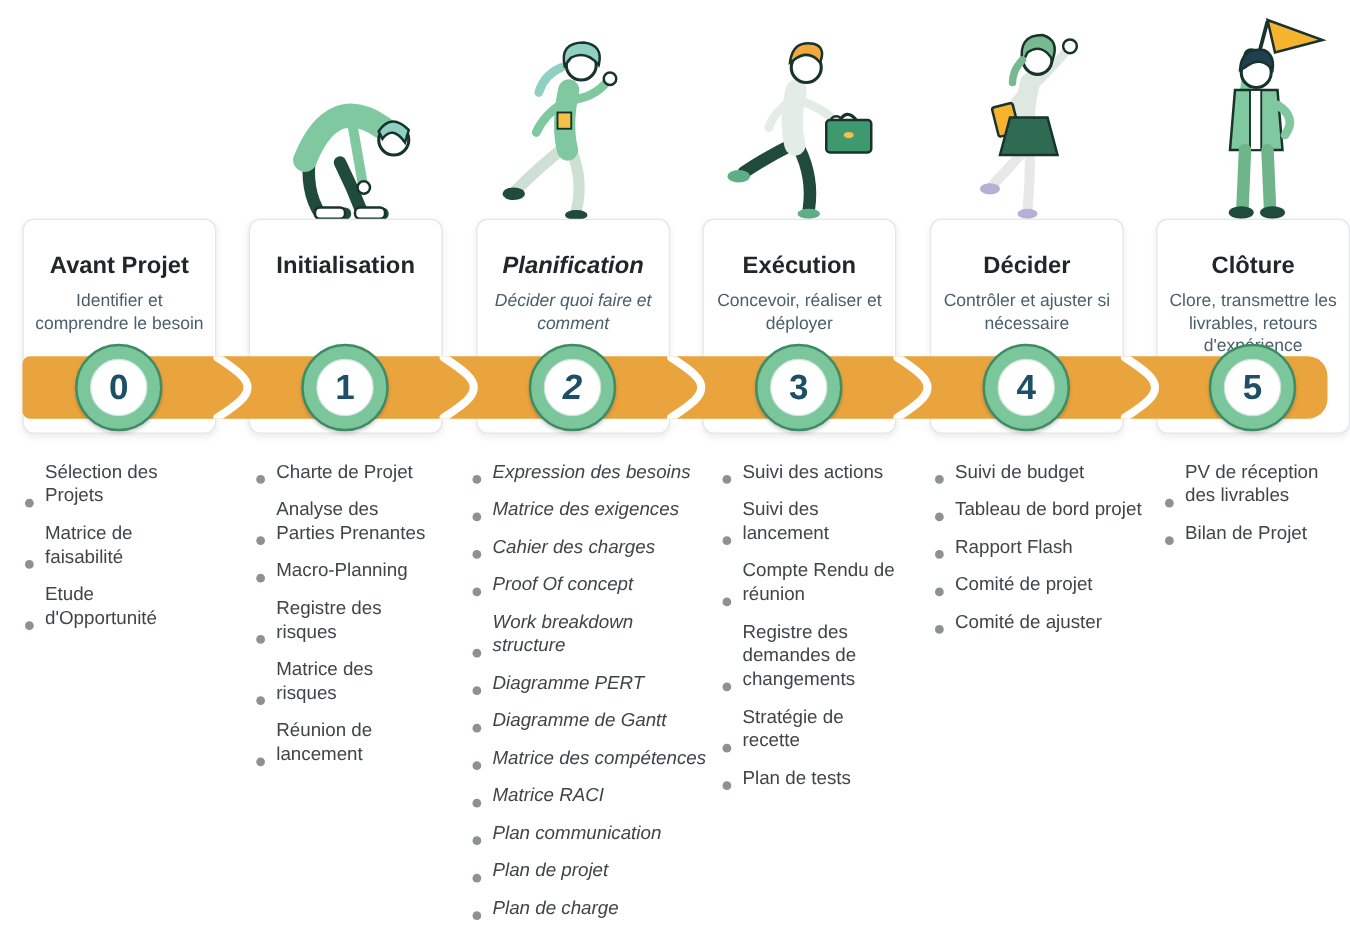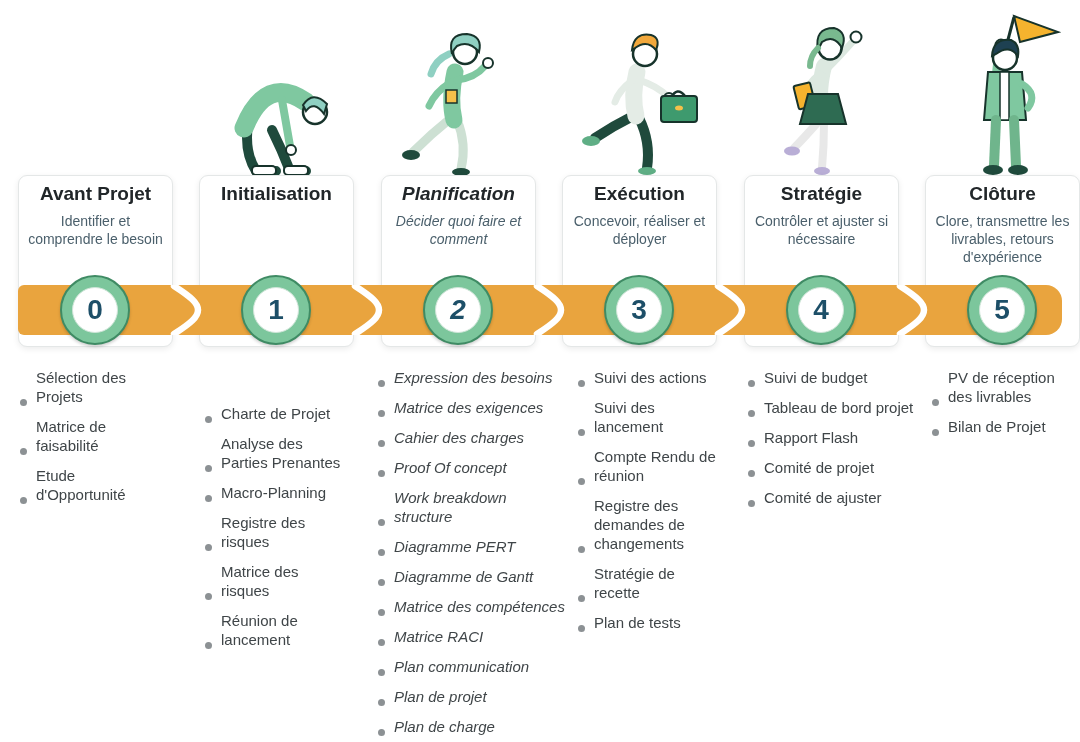--- a/index.html
+++ b/index.html
@@ -14,21 +14,21 @@
   .phase:nth-child(4){left:562px;}
   .phase:nth-child(5){left:744px;}
   .phase:nth-child(6){left:925px;text-decoration:underline;}
 
   .char{position:absolute;top:0;left:-12px;right:-12px;height:176px;
     display:flex;align-items:flex-end;justify-content:center;z-index:0;}
 
   .card{
     position:absolute;top:175px;left:0;width:155px;height:172px;box-sizing:border-box;
     background:var(--card-bg,#fff);border:1px solid #e4e7e7;border-radius:9px;
-    box-shadow:0 2px 6px rgba(0,0,0,.08);text-align:center;padding:7px 7px 0;z-index:1;
+    box-shadow:0 2px 6px rgba(0,0,0,.08);text-align:center;padding:26px 7px 0;z-index:1;
   }
   .card h3{margin:0;font-size:19px;line-height:22px;color:var(--title-dark,#212629);font-weight:bold;}
   .card p{margin:7px 0 0;font-size:14px;line-height:18px;color:var(--subtitle-teal,#4a5f6b);}
 
   .band{
     position:absolute;left:18px;top:285px;width:1044px;height:50px;
     background:var(--band-orange,#e9a43e);border-radius:6px 16px 16px 6px;z-index:2;
   }
   .chev{position:absolute;top:0;width:34px;height:50px;}
   .chev:nth-of-type(1){left:151px;}
@@ -44,21 +44,21 @@
     box-shadow:0 2px 3px rgba(0,0,0,.18);
   }
   .num-inner{
     width:44px;height:44px;border-radius:50%;background:#fff;border:1px solid #cfe5d8;
     display:flex;align-items:center;justify-content:center;
     font-size:28px;font-weight:bold;color:var(--number-navy,#1d4f68);
   }
 
   .deliverables{position:absolute;top:368px;margin:0;padding:0;list-style:none;z-index:1;}
   .phase:nth-child(1) .deliverables{left:2px;width:112px;}
-  .phase:nth-child(2) .deliverables{left:6px;width:138px;margin-top:36px;}
+  .phase:nth-child(2) .deliverables{left:6px;width:138px;}
   .phase:nth-child(3) .deliverables{left:-3px;width:188px;}
   .phase:nth-child(4) .deliverables{left:16px;width:146px;}
   .phase:nth-child(5) .deliverables{left:4px;width:180px;}
   .phase:nth-child(6) .deliverables{left:7px;width:130px;}
   .deliverables li{
     display:flex;align-items:flex-end;gap:9px;margin:0 0 11px;
     font-size:15px;line-height:19px;color:var(--list-text,#3f4548);
   }
   .dot{width:7px;height:7px;border-radius:50%;background:var(--bullet-gray,#8c9194);flex:0 0 7px;}
 </style>
@@ -281,21 +281,21 @@
     <circle cx="94" cy="21" r="5.5" fill="#fff" stroke="#17332B" stroke-width="2"></circle>
     <path d="M58 58 Q44 68 46 80" stroke="#DCE8E0" stroke-width="7" fill="none" stroke-linecap="round"></path>
     <rect x="34" y="68" width="17" height="24" rx="2" fill="#F5B32E" stroke="#17332B" stroke-width="2" transform="rotate(-14 42 80)"></rect>
     <path d="M46 78 L76 78 L84 108 L38 108 Z" fill="#2E6B52" stroke="#17332B" stroke-width="2"></path>
     <circle cx="68" cy="32" r="11.5" fill="#fff" stroke="#17332B" stroke-width="2.5"></circle>
     <path d="M56 34 Q52 12 72 12 Q86 16 80 32 Q72 18 60 26 Z" fill="#79B98F" stroke="#17332B" stroke-width="2"></path>
     <path d="M56 32 Q48 40 48 50" stroke="#79B98F" stroke-width="6" fill="none" stroke-linecap="round"></path>
   </svg>
         </div>
     <div class="card">
-      <h3>Stratégie</h3>
+      <h3>Décider</h3>
       <p>Contrôler et ajuster si nécessaire</p>
     </div>
     <div class="num-circle">
       <div class="num-inner">4</div>
     </div>
     <ul class="deliverables">
           <li>
             <span class="dot"></span>
             <span>Suivi de budget</span>
           </li>

